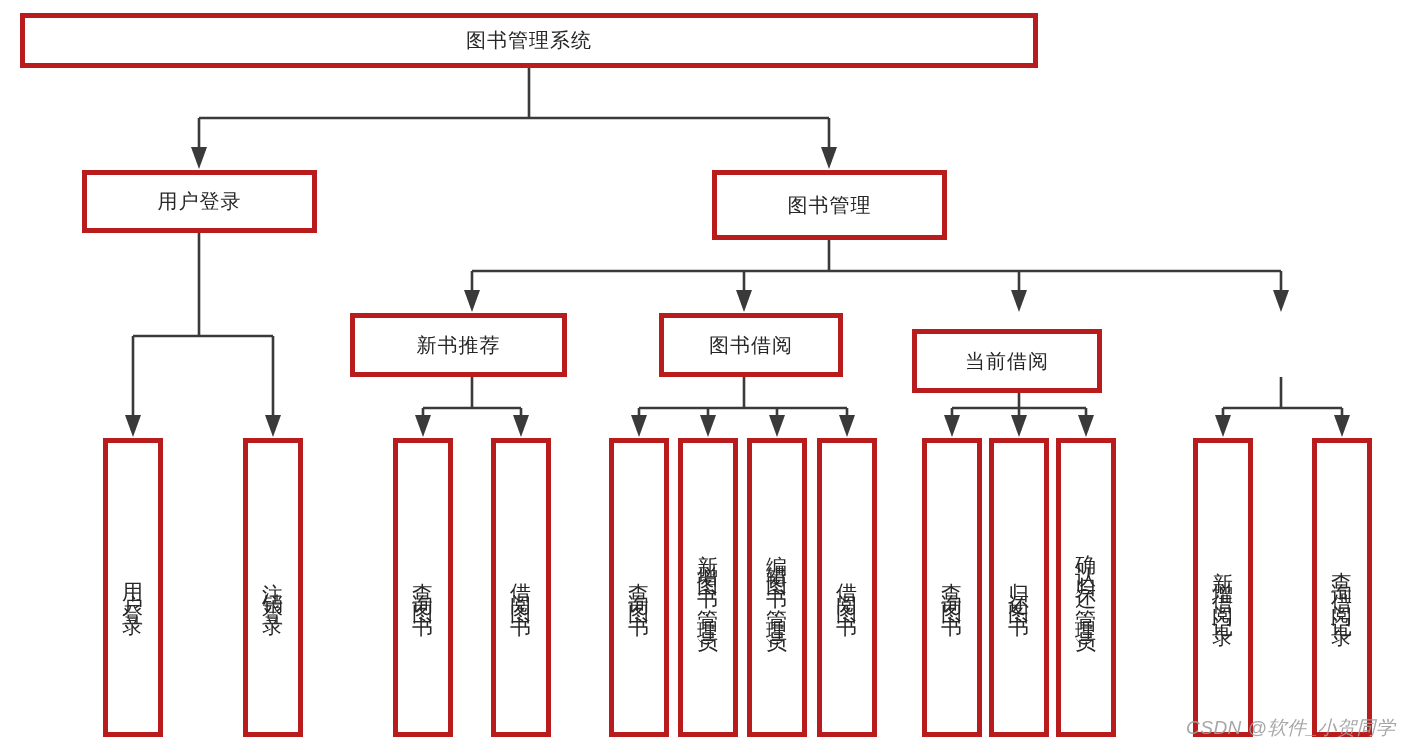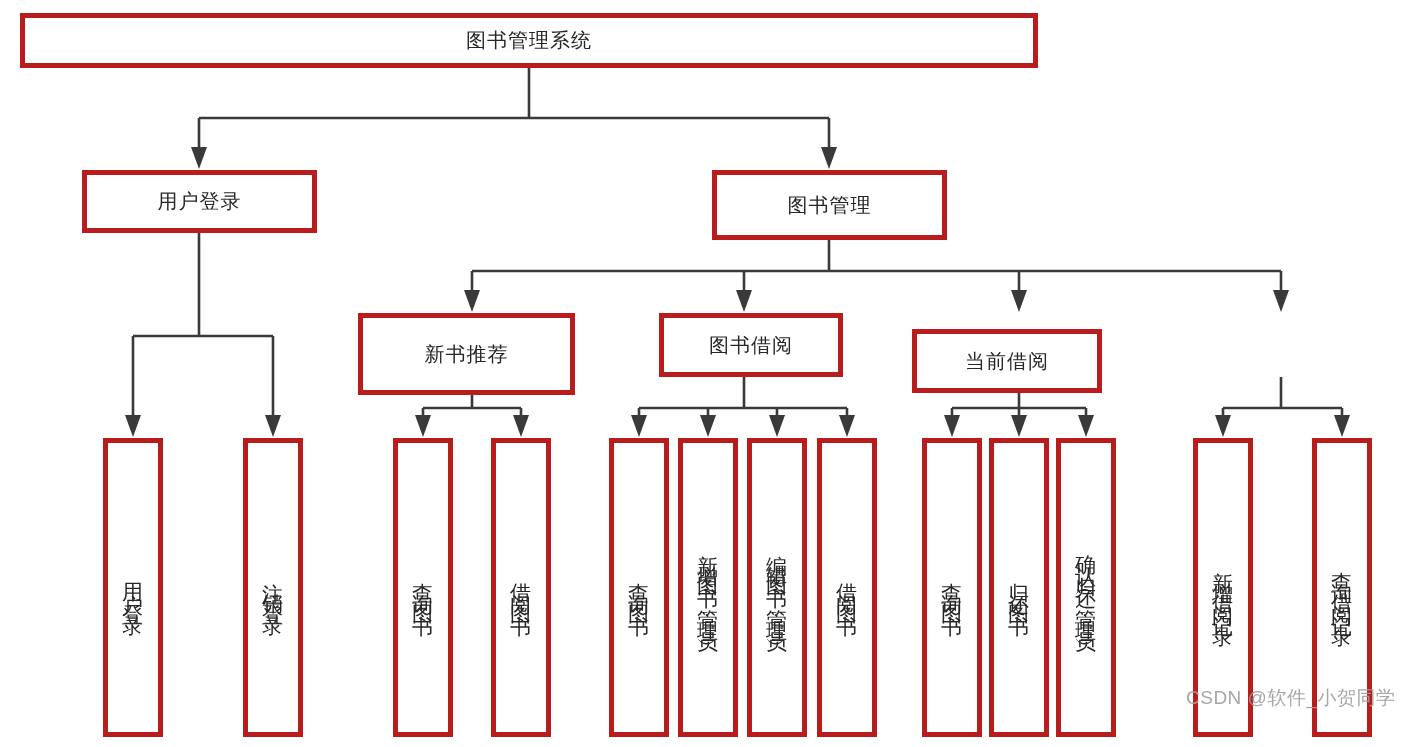--- a/index.html
+++ b/index.html
@@ -41,26 +41,27 @@
     writing-mode: vertical-rl;
     text-orientation: mixed;
     font-size: 21px;
     line-height: 1;
     letter-spacing: 11px;
     white-space: nowrap;
   }
   .watermark {
     position: absolute;
     left: 1186px;
-    top: 685px;
+    top: 715px;
     font-size: 19px;
     color: rgba(158, 158, 158, 0.92);
     letter-spacing: 0.5px;
     white-space: nowrap;
     z-index: 3;
+    font-style: italic;
   }
 </style>
 </head>
 <body>
 
 <div id="canvas">
 
   <svg id="connectors" width="1405" height="747" viewBox="0 0 1405 747">
     <path fill="none" stroke="#3a3a3a" stroke-width="2.6" d="
       M529 68 V118
@@ -123,21 +124,21 @@
     <span>图书管理系统</span>
   </div>
 
   <div class="box h" style="left:82px;top:170px;width:235px;height:63px">
     <span>用户登录</span>
   </div>
   <div class="box h" style="left:712px;top:170px;width:235px;height:70px">
     <span>图书管理</span>
   </div>
 
-  <div class="box h" style="left:358px;top:313px;width:217px;height:82px">
+  <div class="box h" style="left:350px;top:313px;width:217px;height:64px">
     <span>新书推荐</span>
   </div>
   <div class="box h" style="left:659px;top:313px;width:184px;height:64px">
     <span>图书借阅</span>
   </div>
   <div class="box h" style="left:912px;top:329px;width:190px;height:64px">
     <span>当前借阅</span>
   </div>
 
   <div class="box v" style="left:103px;top:438px;width:60px;height:299px">

